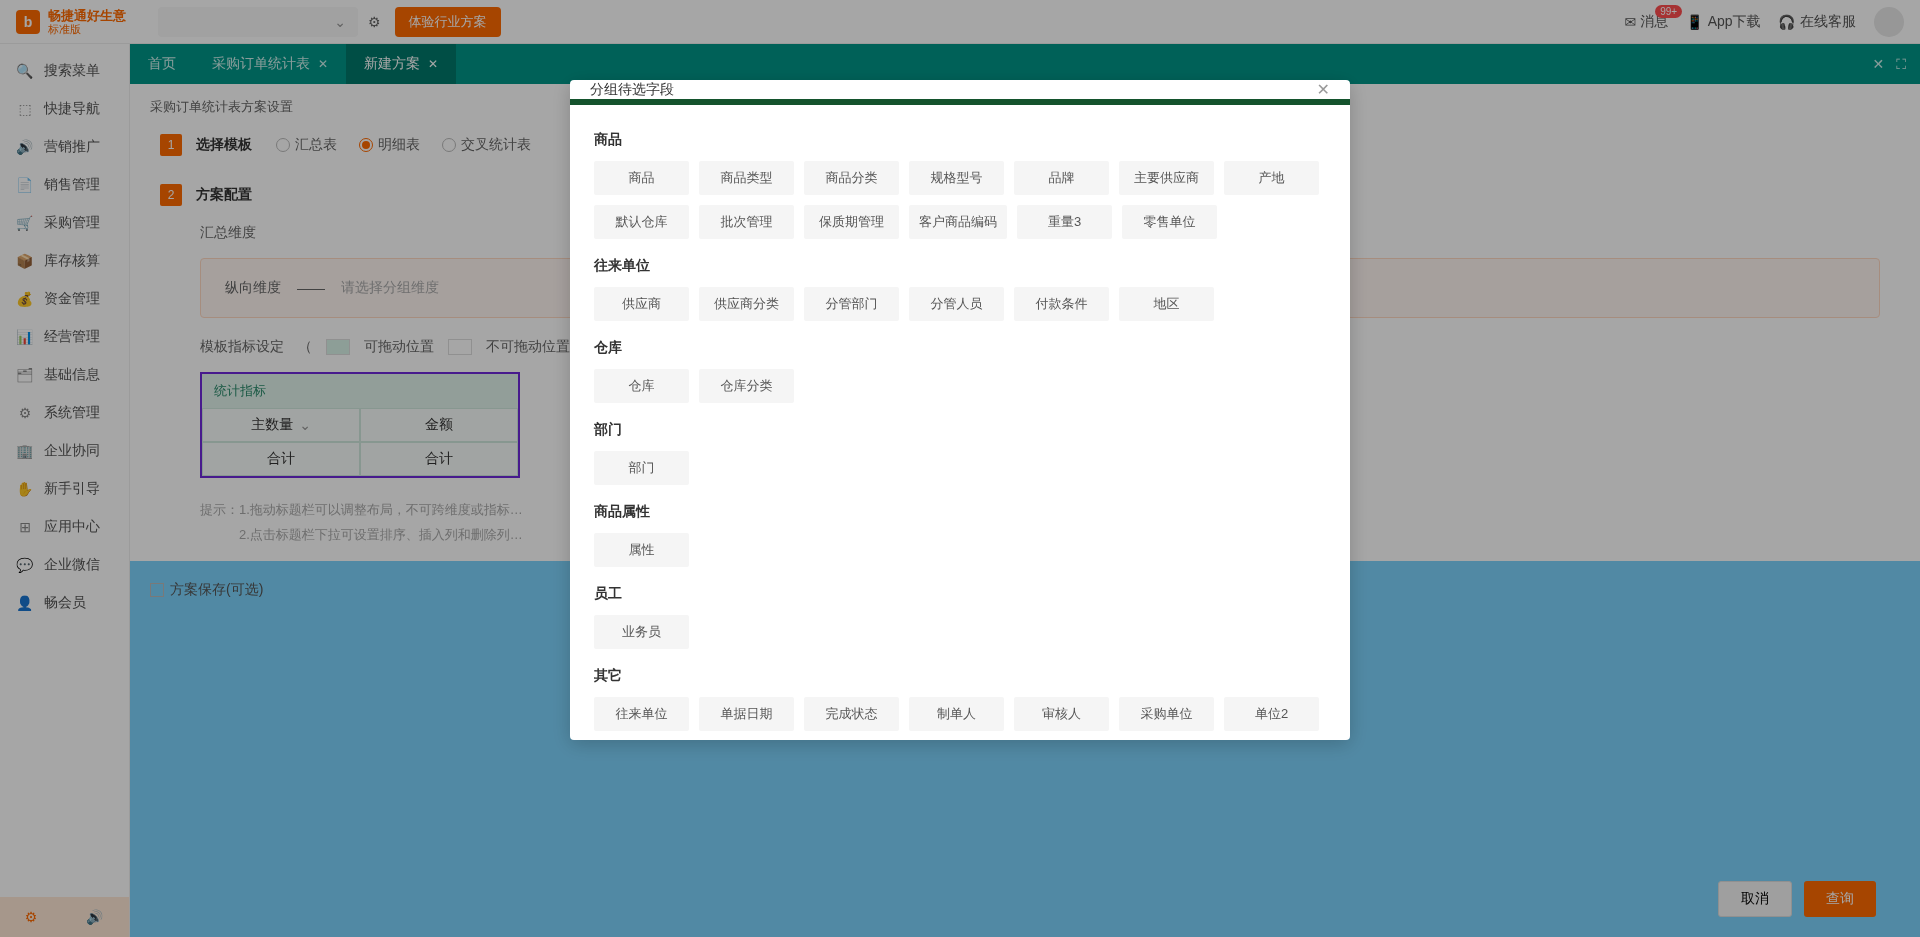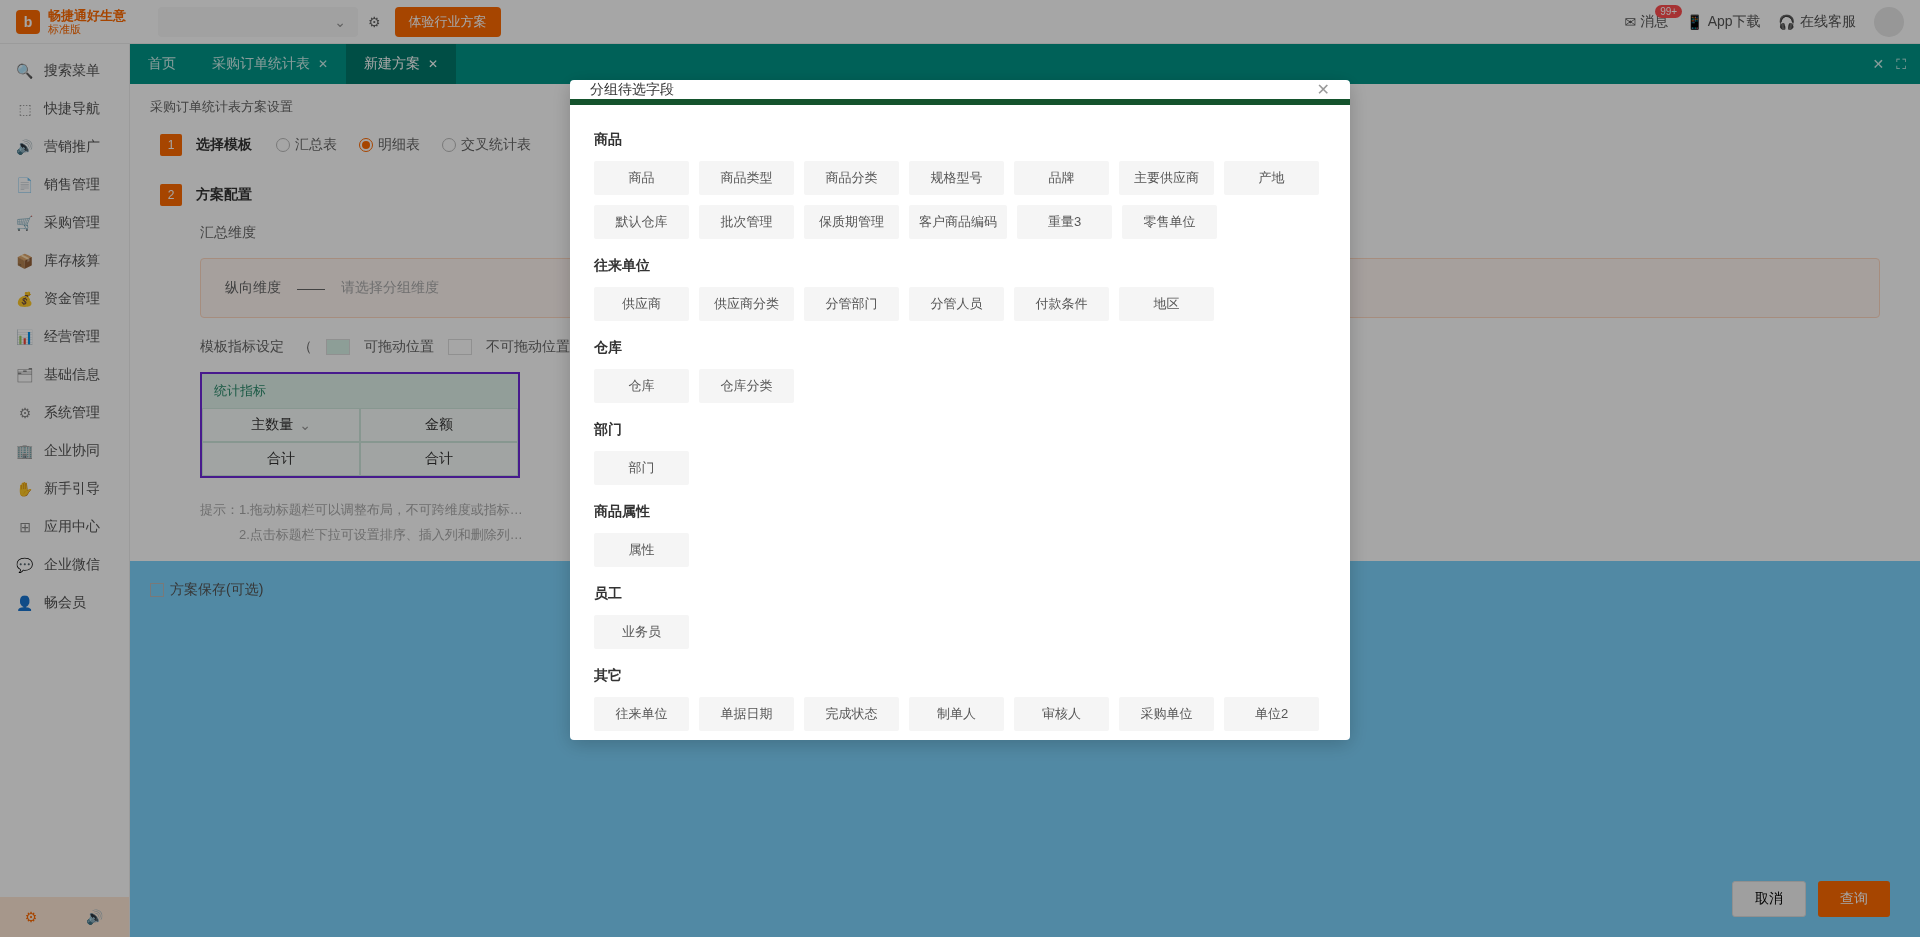--- a/index.html
+++ b/index.html
@@ -68,21 +68,21 @@
     .ind-head { background: #e0f3ec; color: #2a8a6a; padding: 8px 12px; font-size: 13px; }
     .ind-row { display: flex; }
     .ind-cell { flex: 1; border: 1px solid #cfe9dd; padding: 7px; text-align: center; background: #f8fcfa; display: flex; align-items: center; justify-content: center; gap: 6px; }
     
     .tips { padding: 14px 50px; color: #aaa; font-size: 13px; line-height: 1.9; }
     
     .save-row { padding: 20px; display: flex; align-items: center; gap: 6px; color: #555; }
     .chk { width: 14px; height: 14px; border: 1px solid #bbb; display: inline-block; }
     
     
-    .footer-btns { position: fixed; bottom: 20px; right: 30px; display: flex; gap: 12px; }
+    .footer-btns { position: fixed; bottom: 20px; right: 44px; display: flex; gap: 12px; }
     .btn { height: 36px; padding: 0 22px; border: none; border-radius: 3px; cursor: pointer; font-size: 14px; }
     .btn-default { background: #f5f5f5; border: 1px solid #ddd; }
     .btn-primary { background: #ff6a00; color: #fff; }
     
     
     .overlay { position: fixed; inset: 0; background: rgba(0,0,0,0.35); display: flex; align-items: flex-start; justify-content: center; padding-top: 80px; }
     .modal { width: 780px; max-height: 660px; background: #fff; border-radius: 4px; display: flex; flex-direction: column; box-shadow: 0 4px 20px rgba(0,0,0,0.2); }
     .modal-head { padding: 0 20px; border-bottom: 6px solid #14532d; display: flex; align-items: center; }
     .modal-close { margin-left: auto; cursor: pointer; color: #999; font-size: 16px; }
     .modal-body { flex: 1; overflow: auto; padding: 18px 24px 24px; }

